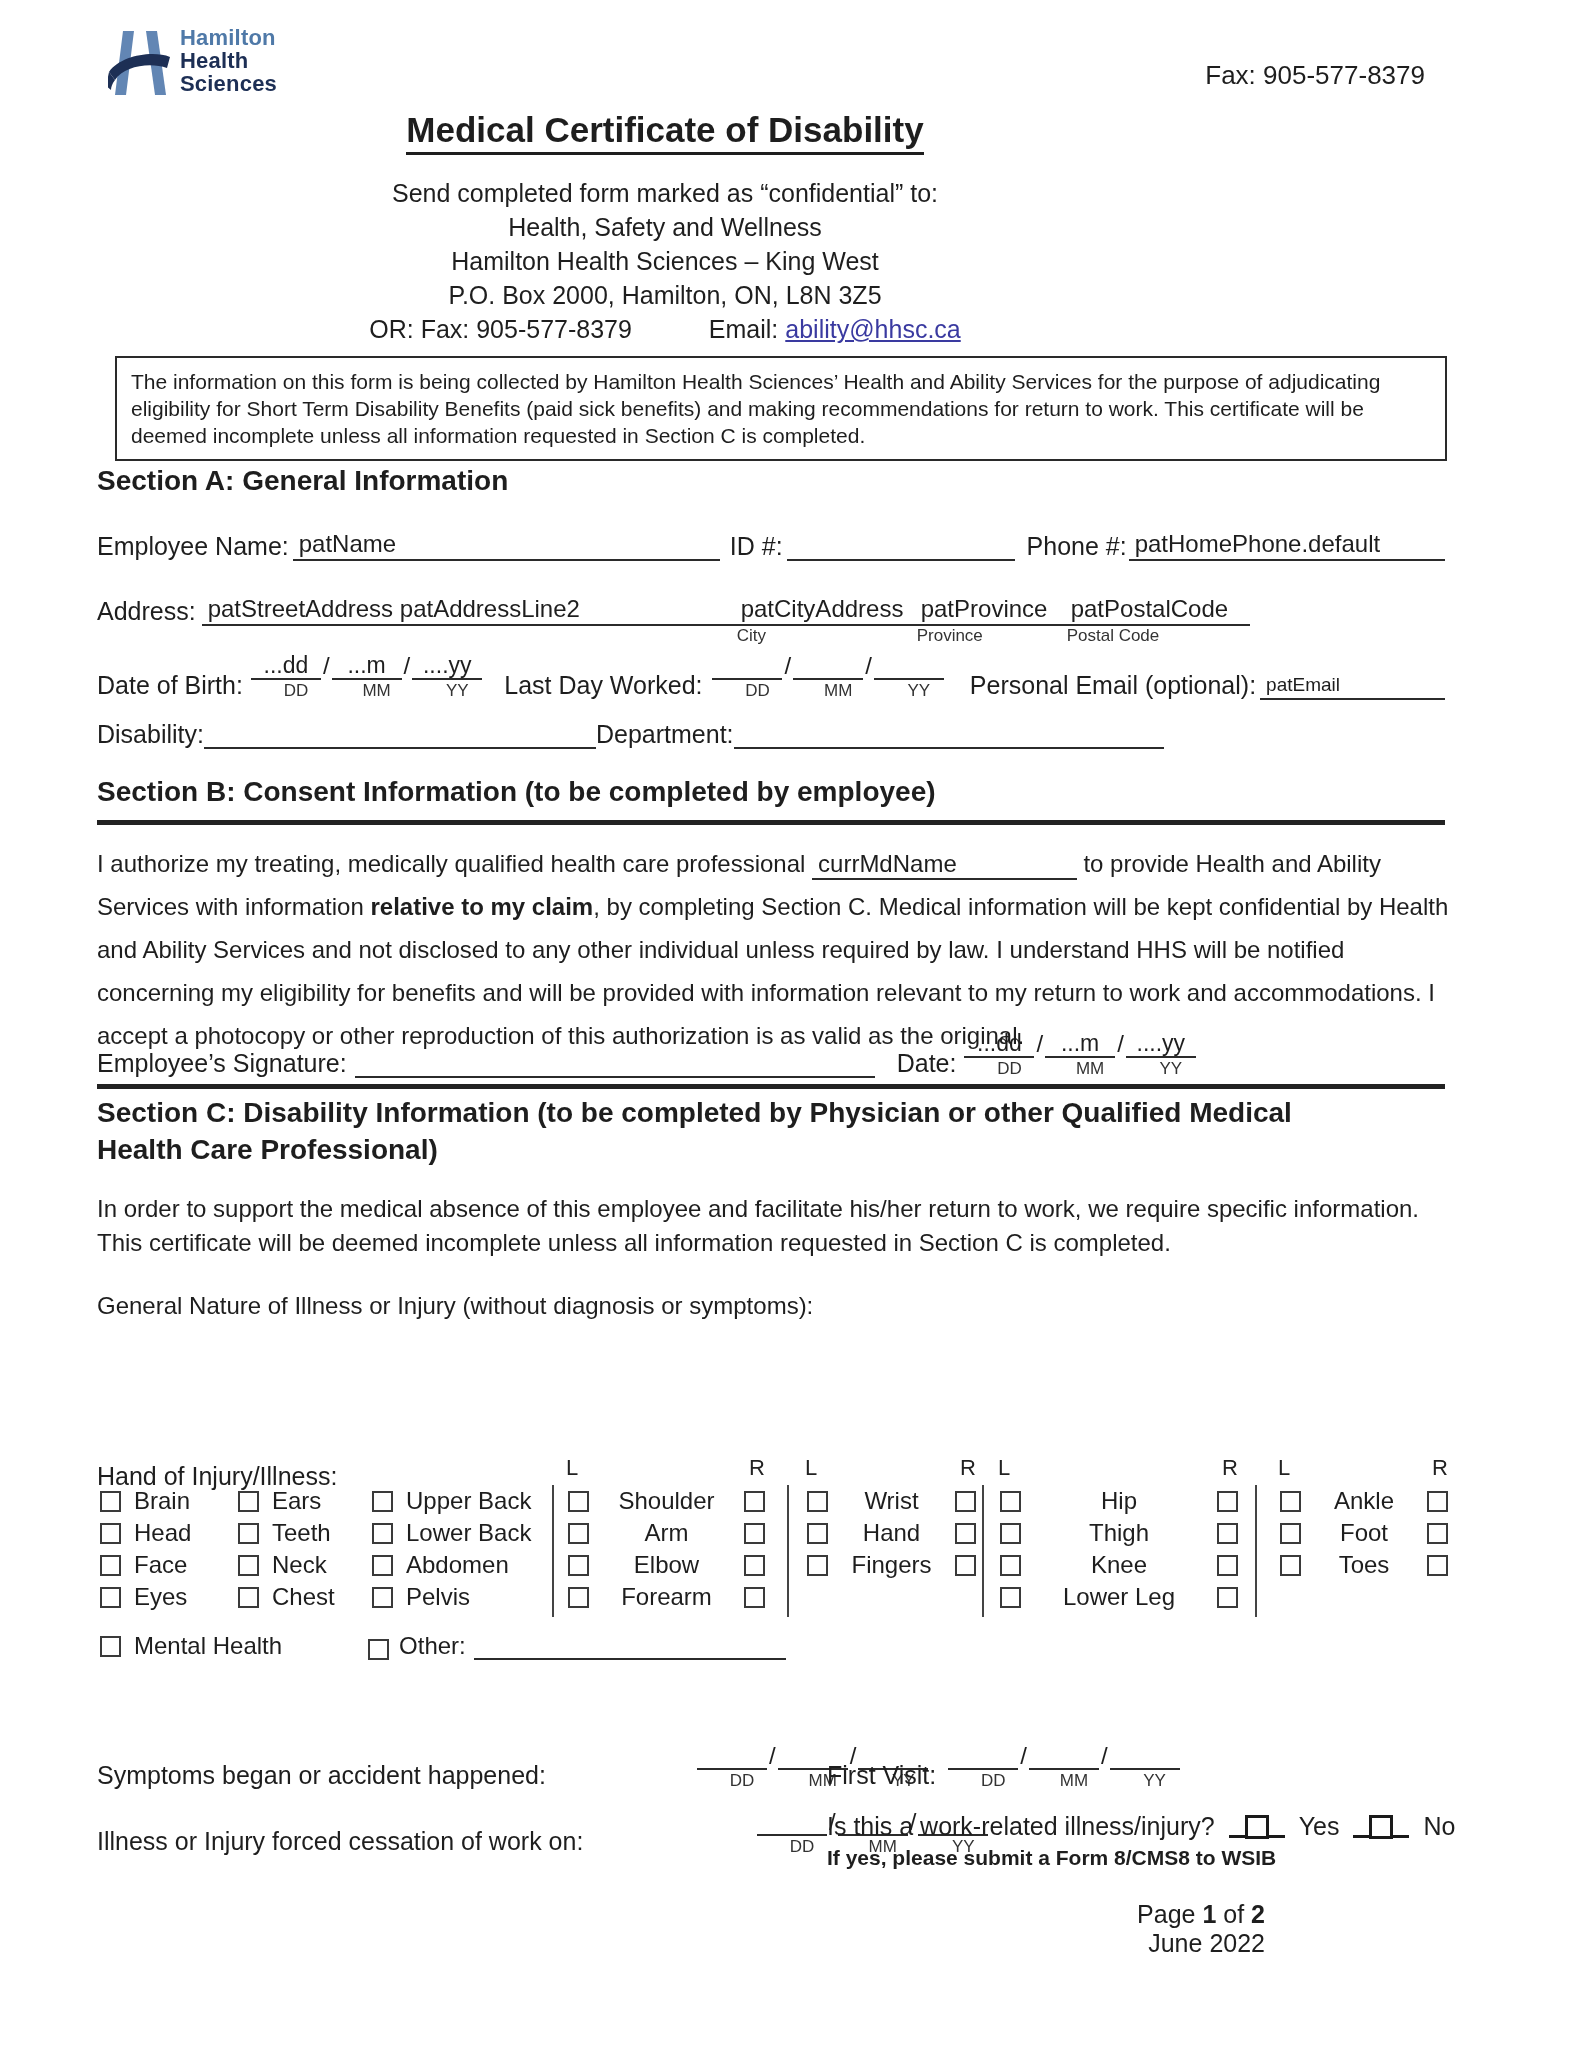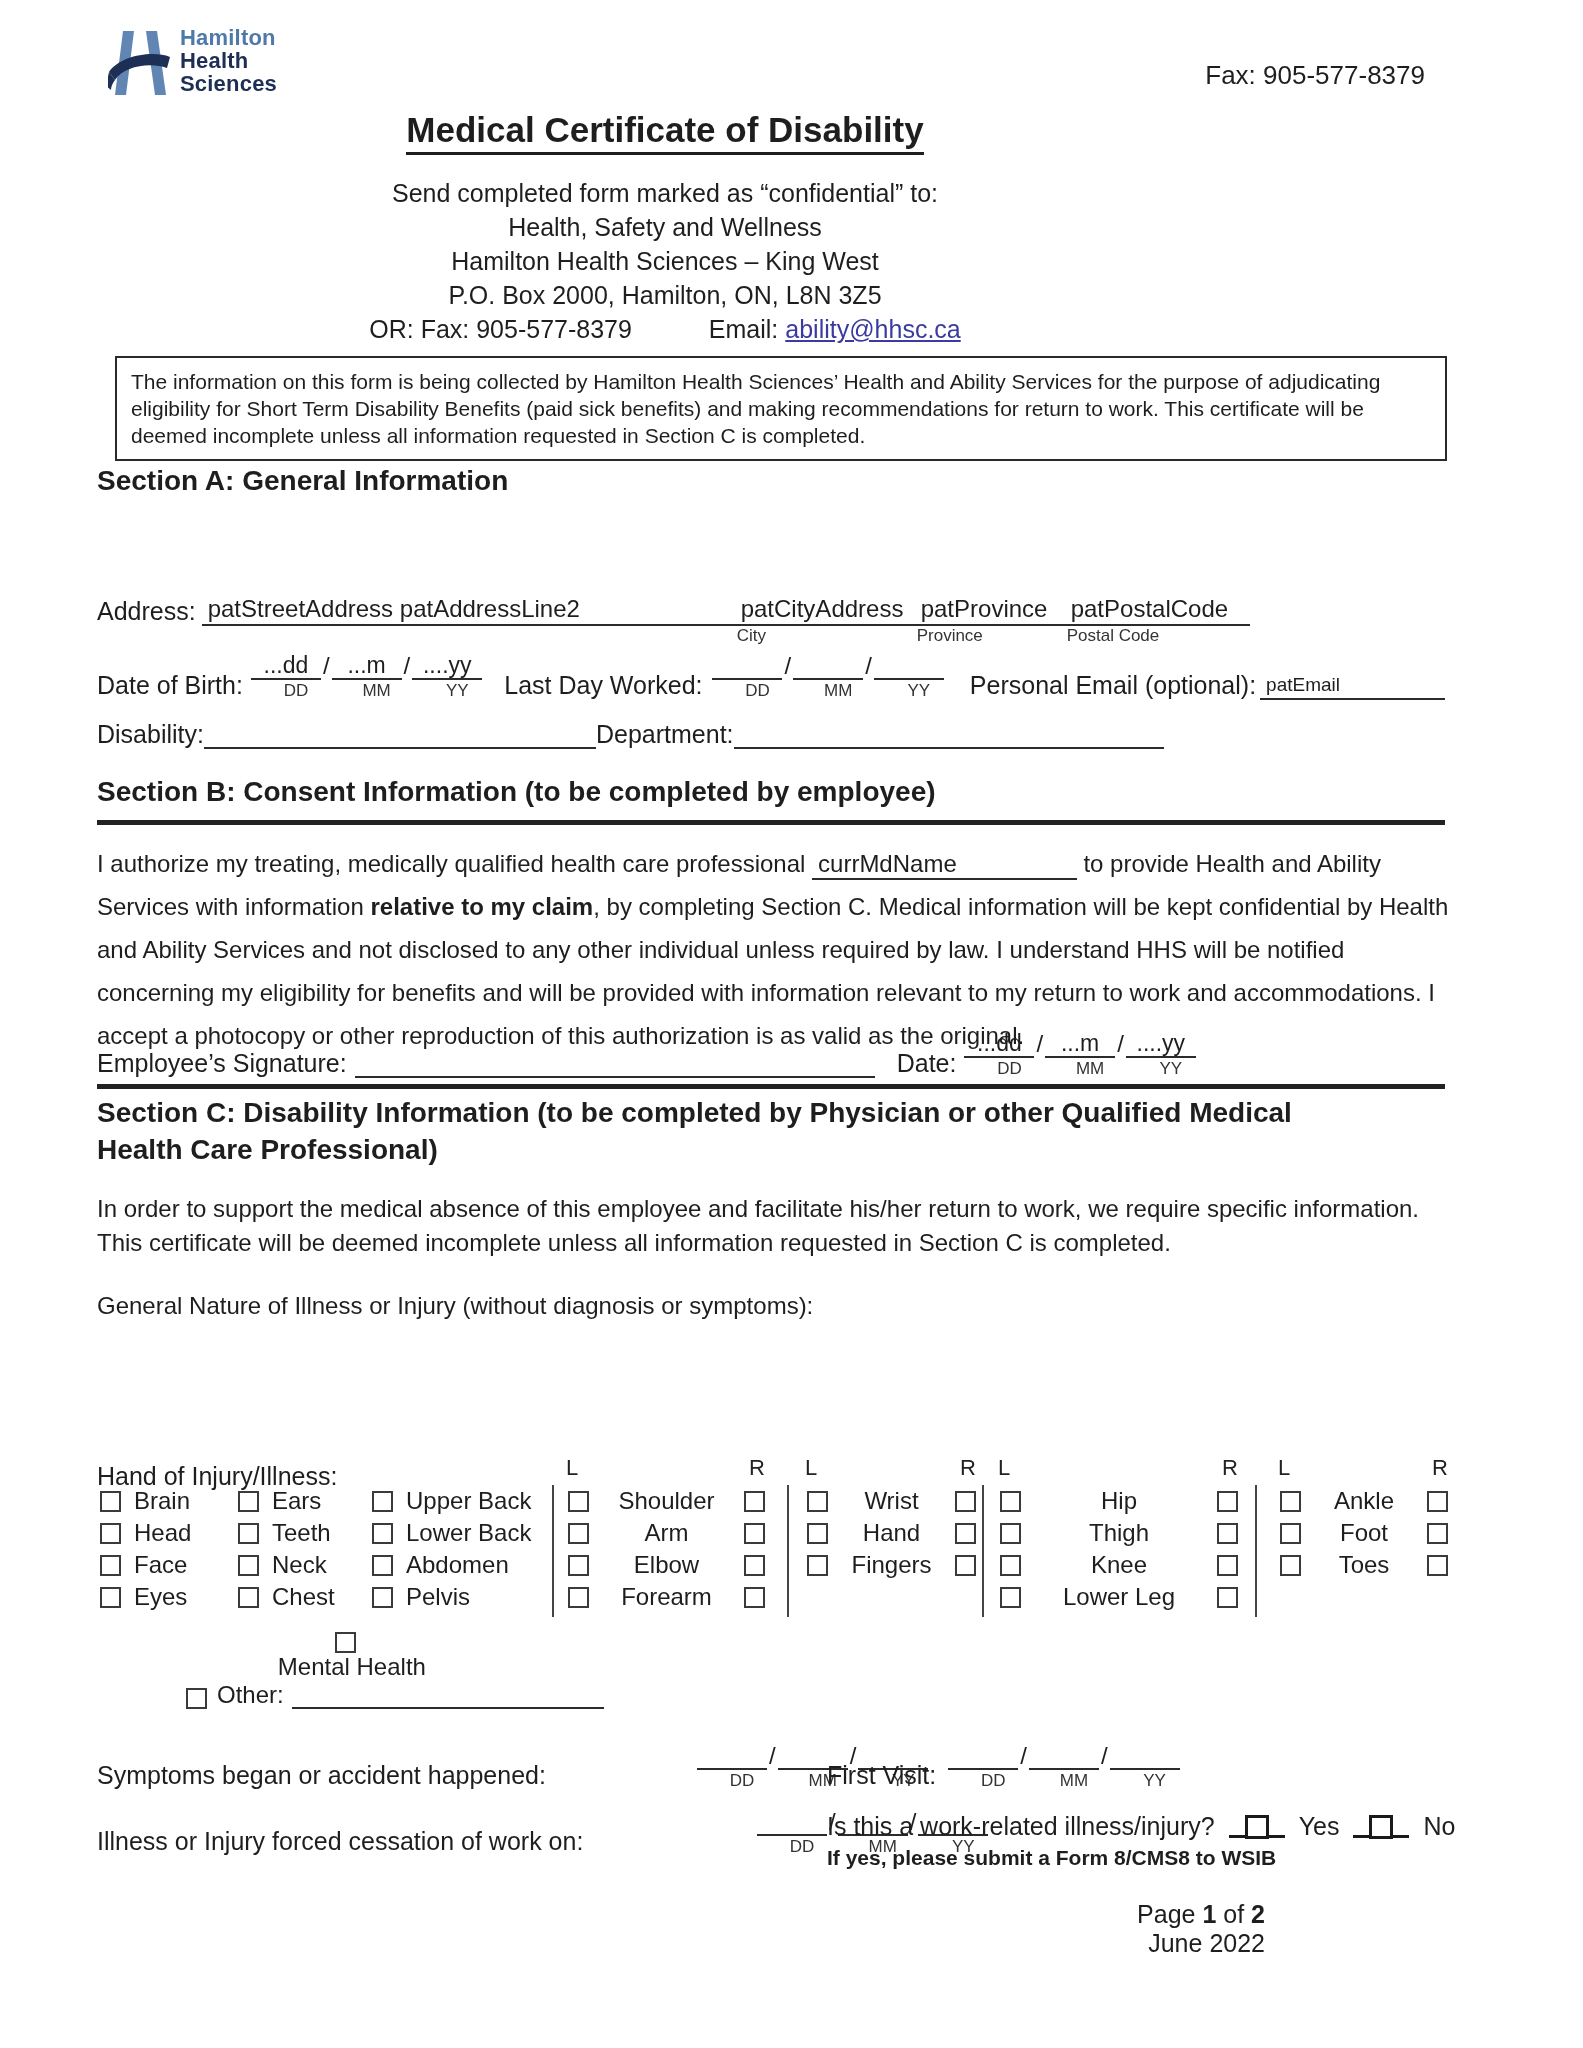--- a/index.html
+++ b/index.html
@@ -67,21 +67,21 @@
   .lrgroup{display:flex;flex-direction:column;}
   .lrg0{width:235px}.lrg1{width:195px}.lrg2{width:273px}.lrg3{width:197px}
   .lrg0 .pads{padding-left:14px;padding-right:22px}
   .lrg1 .pads{padding-left:18px;padding-right:6px}
   .lrg2 .pads{padding-left:16px;padding-right:17px}
   .lrg3 .pads{padding-left:23px;padding-right:4px}
   .lrhead{height:30px;display:flex;justify-content:space-between;align-items:flex-start;font-size:22px;color:#222;}
   .lrbody{border-left:2px solid #444;display:flex;flex-direction:column;height:132px;}
   .lrow{height:32px;display:flex;align-items:center;}
   .lrow .lbl{flex:1;text-align:center;white-space:nowrap;}
-  .mrow{position:absolute;left:100px;top:1632px;display:flex;align-items:center;font-size:24px;flex-direction:column;}
+  .mrow{position:absolute;left:100px;top:1632px;display:flex;align-items:center;font-size:24px;}
   .mrow .cb{margin-right:13px;}
   .other-part{margin-left:86px;display:flex;align-items:flex-end;}
   .other-part .cb{margin-right:10px;}
   .other-line{border-bottom:2px solid #2b2b2b;width:312px;height:24px;margin-left:8px;}
 
   
   .sym{position:absolute;left:97px;top:1742px;display:flex;align-items:flex-end;font-size:25px;}
   .sym .lab{min-width:600px;}
   .fv{position:absolute;left:827px;top:1742px;display:flex;align-items:flex-end;font-size:25px;}
   .fv .lab{margin-right:12px;}
@@ -132,20 +132,34 @@
       <span>OR: Fax: 905-577-8379</span><span class="orfax-gap"></span>
       <span>Email:</span>
       <span class="email-link">ability@hhsc.ca</span>
     </div>
   </div>
 
   <div class="notice">The information on this form is being collected by Hamilton Health Sciences’ Health and Ability Services for the purpose of adjudicating eligibility for Short Term Disability Benefits (paid sick benefits) and making recommendations for return to work.  This certificate will be deemed incomplete unless all information requested in Section C is completed.</div>
 
   <div class="sec-h" style="top:465px;">Section A: General Information</div>
 
+  <div class="frow" style="top:530px;">
+    <span class="lab">Employee Name:</span>
+    <span class="fill" style="flex:1.35;margin-left:4px;">
+      <span class="val">patName</span>
+    </span>
+    <span class="lab" style="margin-left:10px;">ID #:</span>
+    <span class="fill" style="width:228px;margin-left:4px;">
+      <span class="val"></span>
+    </span>
+    <span class="lab" style="margin-left:12px;">Phone #:</span>
+    <span class="fill" style="flex:1;margin-left:2px;">
+      <span class="val">patHomePhone.default</span>
+    </span>
+  </div>
 
   <div class="frow" style="top:588px;">
     <span class="lab">Address:</span>
     <span class="addrline" style="margin-left:6px;">
       <span class="acell a-street">
         <span class="val">patStreetAddress patAddressLine2</span>
       </span>
       <span class="acell a-city">
         <span class="val">patCityAddress</span>
         <span class="sub">City</span>

